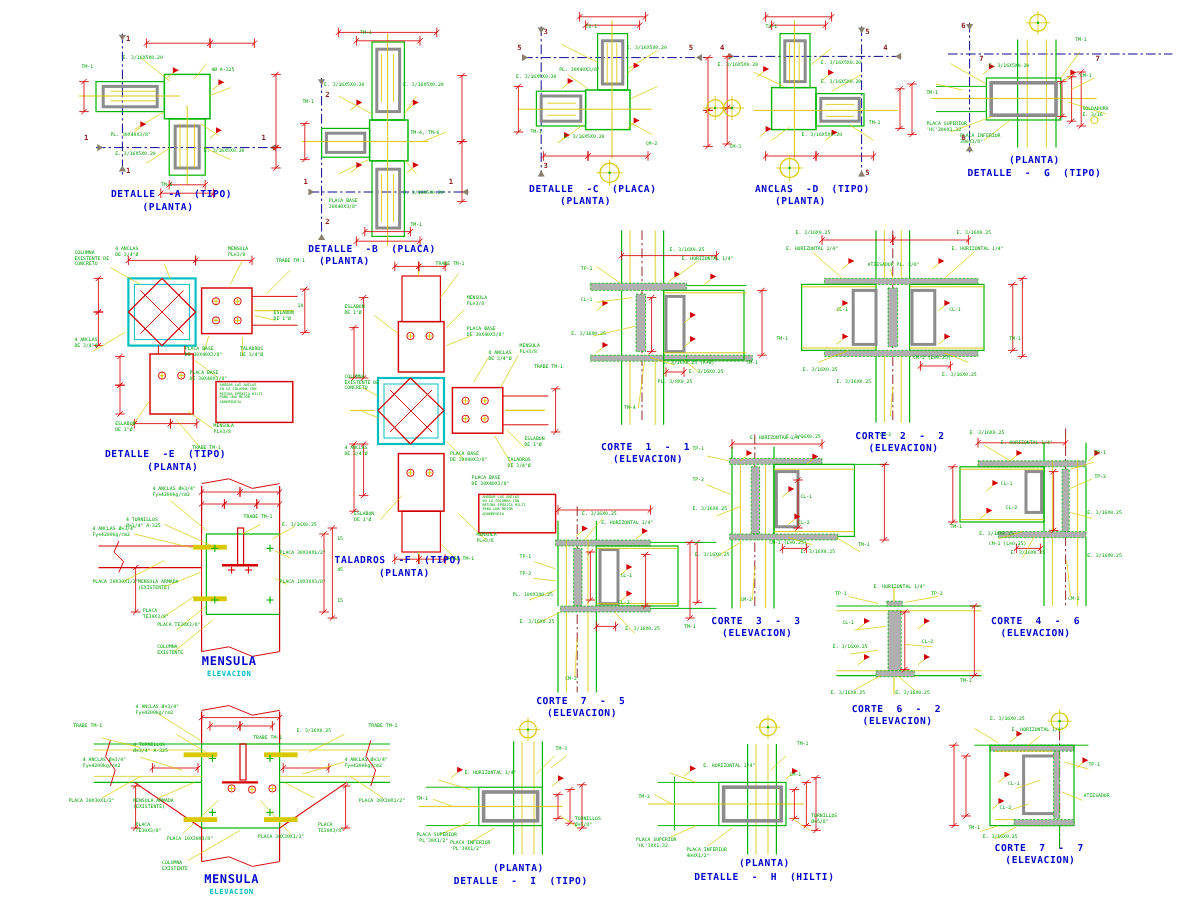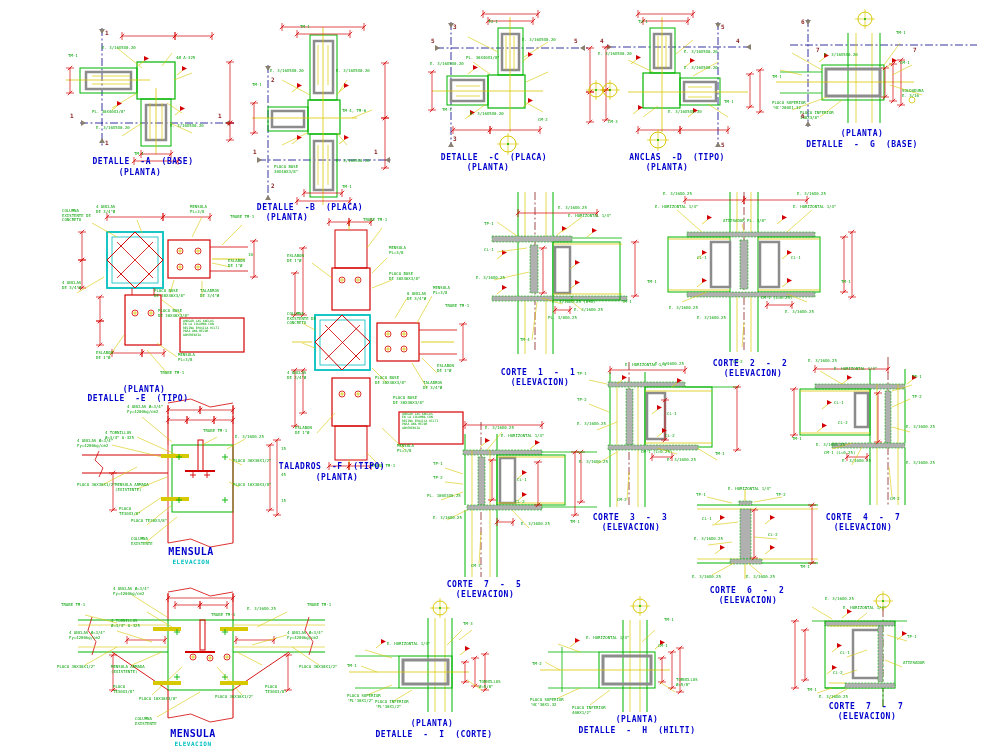--- a/index.html
+++ b/index.html
@@ -1494,49 +1494,49 @@
       <div class="lab lab-g" style="left: 38px; top: 2px;">E. 3/16X0.25</div>
       <div class="lab lab-g" style="left: 56px; top: 11px;">E. HORIZONTAL 1/4"</div>
       <div class="lab lab-g" style="left: 120px; top: 40px;">TP-1</div>
       <div class="lab lab-g" style="left: 53px; top: 56px;">CL-1</div>
       <div class="lab lab-g" style="left: 116px; top: 66px;">ATIESADOR</div>
       <div class="lab lab-g" style="left: 46px; top: 76px;">CL-2</div>
       <div class="lab lab-g" style="left: 20px; top: 93px;">TM-1</div>
       <div class="lab lab-g" style="left: 32px; top: 100px;">E. 3/16X0.25</div>
     </div>
 
-  <div class="title" style="left:143px;top:157px">DETALLE  -A  (BASE)</div>
+  <div class="title" style="left:143px;top:157px">DETALLE  -A  (TIPO)</div>
   <div class="title" style="left:140px;top:168px">(PLANTA)</div>
   <div class="title" style="left:310px;top:203px">DETALLE  -B  (PLACA)</div>
   <div class="title" style="left:287px;top:213px">(PLANTA)</div>
   <div class="title" style="left:494px;top:153px">DETALLE  -C  (PLACA)</div>
   <div class="title" style="left:488px;top:163px">(PLANTA)</div>
   <div class="title" style="left:677px;top:153px">ANCLAS  -D  (TIPO)</div>
   <div class="title" style="left:667px;top:163px">(PLANTA)</div>
   <div class="title" style="left:862px;top:129px">(PLANTA)</div>
-  <div class="title" style="left:862px;top:140px">DETALLE  -  G  (BASE)</div>
-  <div class="title" style="left:138px;top:394px">DETALLE  -E  (TIPO)</div>
+  <div class="title" style="left:862px;top:140px">DETALLE  -  G  (TIPO)</div>
+  <div class="title" style="left:138px;top:374px">DETALLE  -E  (TIPO)</div>
   <div class="title" style="left:144px;top:385px">(PLANTA)</div>
   <div class="title" style="left:332px;top:462px">TALADROS  -F  (TIPO)</div>
   <div class="title" style="left:337px;top:473px">(PLANTA)</div>
   <div class="title" style="left:538px;top:368px">CORTE  1  -  1</div>
   <div class="title" style="left:540px;top:378px">(ELEVACION)</div>
   <div class="title" style="left:750px;top:359px">CORTE  2  -  2</div>
   <div class="title" style="left:753px;top:369px">(ELEVACION)</div>
   <div class="title" style="left:630px;top:513px">CORTE  3  -  3</div>
   <div class="title" style="left:631px;top:523px">(ELEVACION)</div>
-  <div class="title" style="left:863px;top:513px">CORTE  4  -  7</div>
+  <div class="title" style="left:863px;top:513px">CORTE  4  -  6</div>
   <div class="title" style="left:863px;top:523px">(ELEVACION)</div>
   <div class="title" style="left:484px;top:580px">CORTE  7  -  5</div>
   <div class="title" style="left:485px;top:590px">(ELEVACION)</div>
   <div class="title" style="left:747px;top:586px">CORTE  6  -  2</div>
   <div class="title" style="left:748px;top:596px">(ELEVACION)</div>
   <div class="title big" style="left:191px;top:546px">MENSULA</div>
   <div class="title cy" style="left:191px;top:558px">ELEVACION</div>
   <div class="title big" style="left:193px;top:728px">MENSULA</div>
   <div class="title cy" style="left:193px;top:740px">ELEVACION</div>
   <div class="title" style="left:432px;top:719px">(PLANTA)</div>
-  <div class="title" style="left:434px;top:730px">DETALLE  -  I  (CORTE)</div>
+  <div class="title" style="left:434px;top:730px">DETALLE  -  I  (TIPO)</div>
   <div class="title" style="left:637px;top:715px">(PLANTA)</div>
   <div class="title" style="left:637px;top:726px">DETALLE  -  H  (HILTI)</div>
   <div class="title" style="left:866px;top:702px">CORTE  7  -  7</div>
   <div class="title" style="left:867px;top:712px">(ELEVACION)</div>
 </div>
 
 </body></html>

